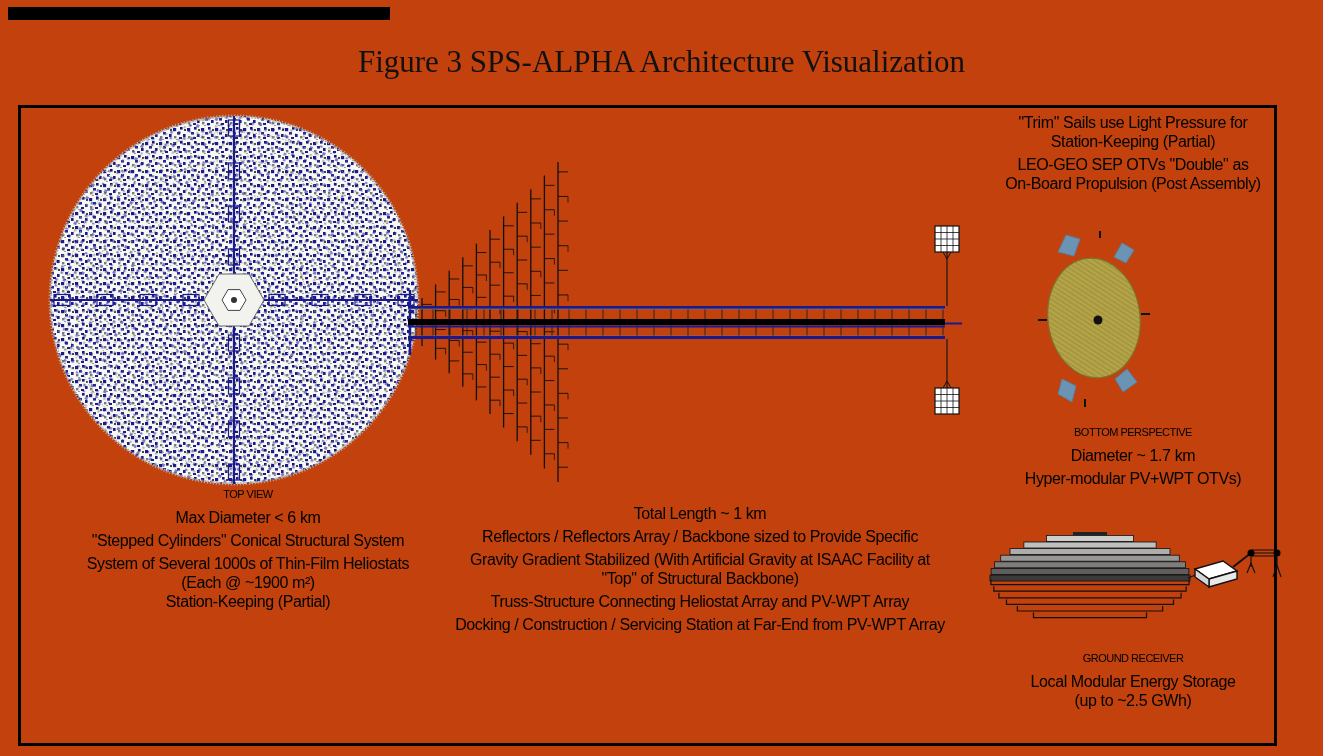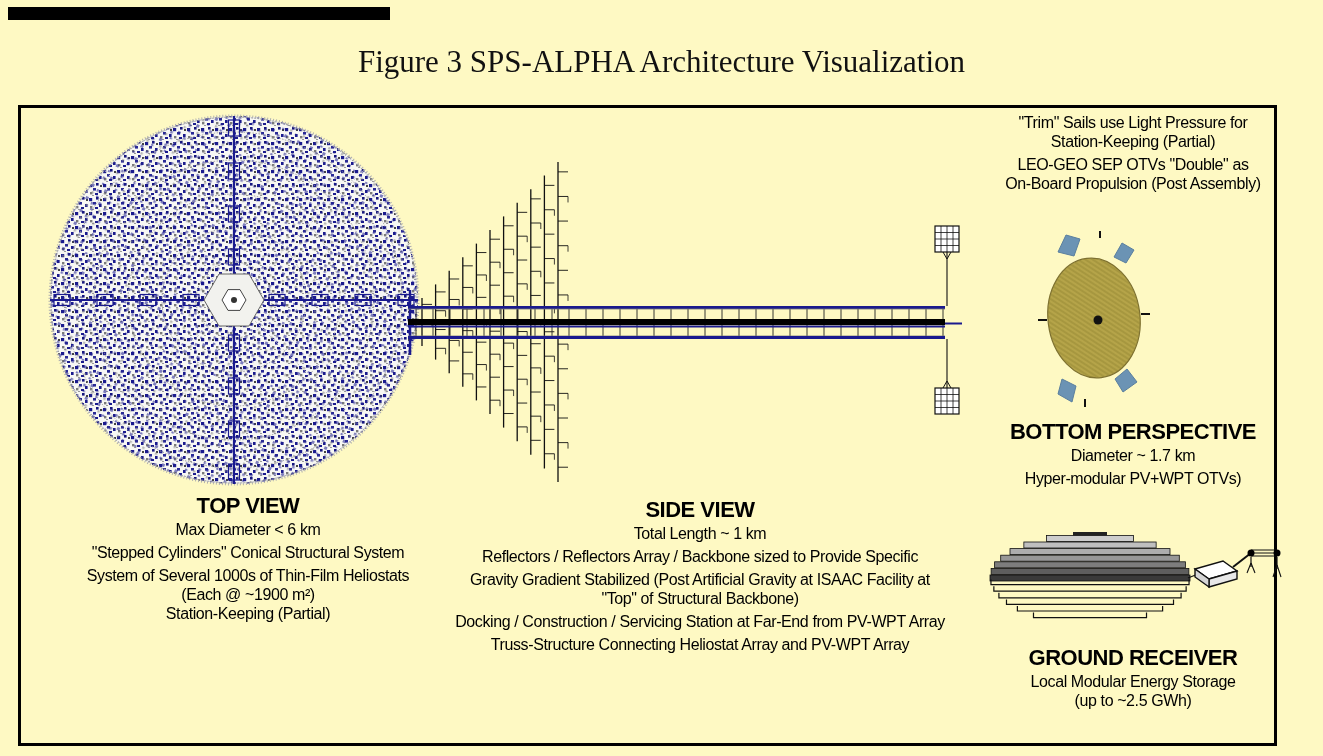--- a/index.html
+++ b/index.html
@@ -1,24 +1,24 @@
 <!DOCTYPE html>
 <html><head>
 <meta charset="utf-8">
 <style>
   html,body{margin:0;padding:0;background:#fff;}
-  .page{position:relative;width:1323px;height:756px;background:#fef9c3;overflow:hidden;
+  .page{position:relative;width:1323px;height:756px;background:#c2410c;overflow:hidden;
         font-family:"Liberation Sans",sans-serif;color:#000;}
   .top-bar{position:absolute;left:8px;top:7px;width:382px;height:13px;background:#000;}
   .fig-title{position:absolute;left:0;right:0;top:44px;text-align:center;
              font-family:"Liberation Serif",serif;font-size:31px;color:#111;}
   .frame{position:absolute;left:18px;top:105px;width:1253px;height:635px;border:3px solid #000;}
   .art{position:absolute;}
   .caption{position:absolute;text-align:center;}
-  .cap-head{font-weight:bold;font-size:22px;letter-spacing:-0.5px;line-height:20px;margin-bottom:2px;}
+  .cap-head{font-weight:normal;font-size:11px;letter-spacing:-0.5px;line-height:20px;margin-bottom:2px;}
   .cap-line{font-size:16px;letter-spacing:-0.4px;line-height:19px;margin-top:4px;}
   .cap-line.cont{margin-top:0;}
 </style>
 </head>
 <body>
 
 <div class="page">
 
   <div class="top-bar"></div>
 
@@ -343,37 +343,36 @@
         <circle cx="266" cy="48" r="3.5" fill="#000"></circle>
         <circle cx="292" cy="48" r="3.5" fill="#000"></circle>
         <line x1="266" y1="52" x2="266" y2="62" stroke="#111" stroke-width="1.2"></line>
         <line x1="266" y1="58" x2="262" y2="68" stroke="#111" stroke-width="1.1"></line>
         <line x1="266" y1="58" x2="270" y2="68" stroke="#111" stroke-width="1.1"></line>
         <line x1="292" y1="52" x2="292" y2="64" stroke="#111" stroke-width="1.2"></line>
         <line x1="292" y1="60" x2="288" y2="72" stroke="#111" stroke-width="1.1"></line>
         <line x1="292" y1="60" x2="296" y2="72" stroke="#111" stroke-width="1.1"></line>
       </svg>
 
-    <div class="caption" style="left:2px;top:388px;width:450px">
+    <div class="caption" style="left:2px;top:376px;width:450px">
       <div class="cap-head">TOP VIEW</div>
       <div class="cap-line">Max Diameter &lt; 6 km</div>
       <div class="cap-line">"Stepped Cylinders" Conical Structural System</div>
       <div class="cap-line">System of Several 1000s of Thin-Film Heliostats</div>
       <div class="cap-line cont">(Each @ ~1900 m²)</div>
       <div class="cap-line cont">Station-Keeping (Partial)</div>
     </div>
 
     <div class="caption" style="left:364px;top:392px;width:630px">
-      <div class="cap-head">SIDE VIEW</div>
       <div class="cap-line">Total Length ~ 1 km</div>
       <div class="cap-line">Reflectors / Reflectors Array / Backbone sized to Provide Specific</div>
-      <div class="cap-line">Gravity Gradient Stabilized (Post Artificial Gravity at ISAAC Facility at</div>
+      <div class="cap-line">Gravity Gradient Stabilized (With Artificial Gravity at ISAAC Facility at</div>
       <div class="cap-line cont">"Top" of Structural Backbone)</div>
+      <div class="cap-line">Truss-Structure Connecting Heliostat Array and PV-WPT Array</div>
       <div class="cap-line">Docking / Construction / Servicing Station at Far-End from PV-WPT Array</div>
-      <div class="cap-line">Truss-Structure Connecting Heliostat Array and PV-WPT Array</div>
     </div>
 
     <div class="caption" style="left:942px;top:5px;width:340px">
       <div class="cap-line cont">"Trim" Sails use Light Pressure for</div>
       <div class="cap-line cont">Station-Keeping (Partial)</div>
       <div class="cap-line">LEO-GEO SEP OTVs "Double" as</div>
       <div class="cap-line cont">On-Board Propulsion (Post Assembly)</div>
     </div>
 
     <div class="caption" style="left:942px;top:314px;width:340px">

